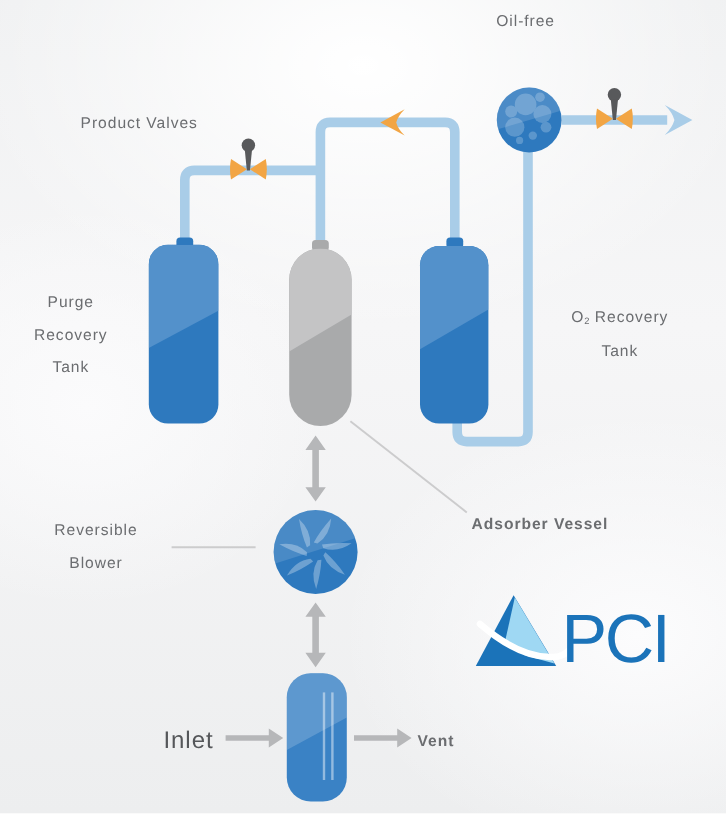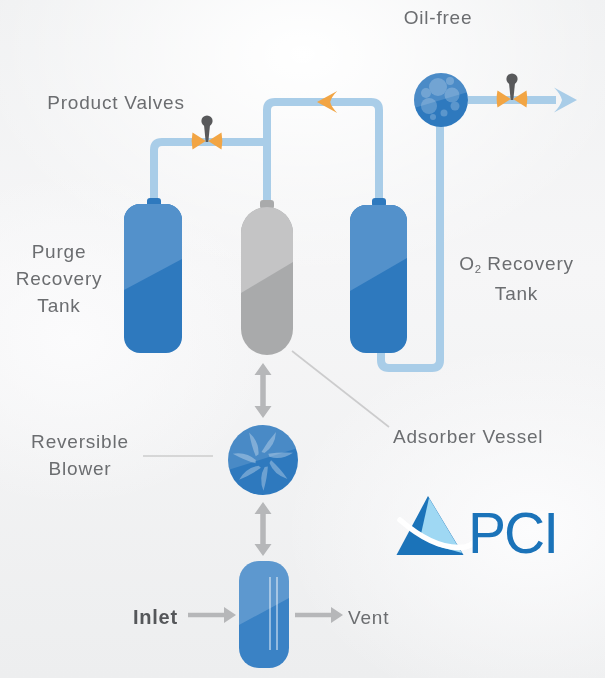--- a/index.html
+++ b/index.html
@@ -7,27 +7,27 @@
   .canvas{
     position:relative;width:605px;height:678px;overflow:hidden;
     background:
       radial-gradient(90% 55% at 50% 8%, #ffffff 0%, rgba(255,255,255,0) 60%),
       radial-gradient(60% 45% at 12% 50%, #fbfbfc 0%, rgba(255,255,255,0) 55%),
       radial-gradient(75% 50% at 88% 78%, #fcfcfd 0%, rgba(255,255,255,0) 55%),
       linear-gradient(180deg,#f0f1f2 0%,#f6f6f7 40%,#edeeef 100%);
   }
   svg.layer{position:absolute;left:0;top:0;}
   .lbl{
-    position:absolute;color:#6b6d70;font-size:19px;letter-spacing:0.8px;
+    position:absolute;color:#6b6d70;font-size:13px;letter-spacing:0.8px;
     line-height:27px;text-align:center;white-space:nowrap;
   }
   .lbl sub{font-size:0.60em;letter-spacing:0;position:relative;top:0.22em;vertical-align:baseline;}
-  .lbl.left{text-align:left;}
+  .lbl.left{text-align:left;font-weight:bold;}
   .lbl.right{text-align:right;}
-  .lbl.bold{font-weight:bold;color:#55575a;}
+  .lbl.bold{font-weight:normal;color:#55575a;}
   .logo-text{
     position:absolute;left:468px;top:505px;color:#1b73b9;font-weight:normal;
     font-size:57px;line-height:57px;letter-spacing:-2px;
   }
 </style>
 </head>
 <body>
 
 <div class="canvas">
 

